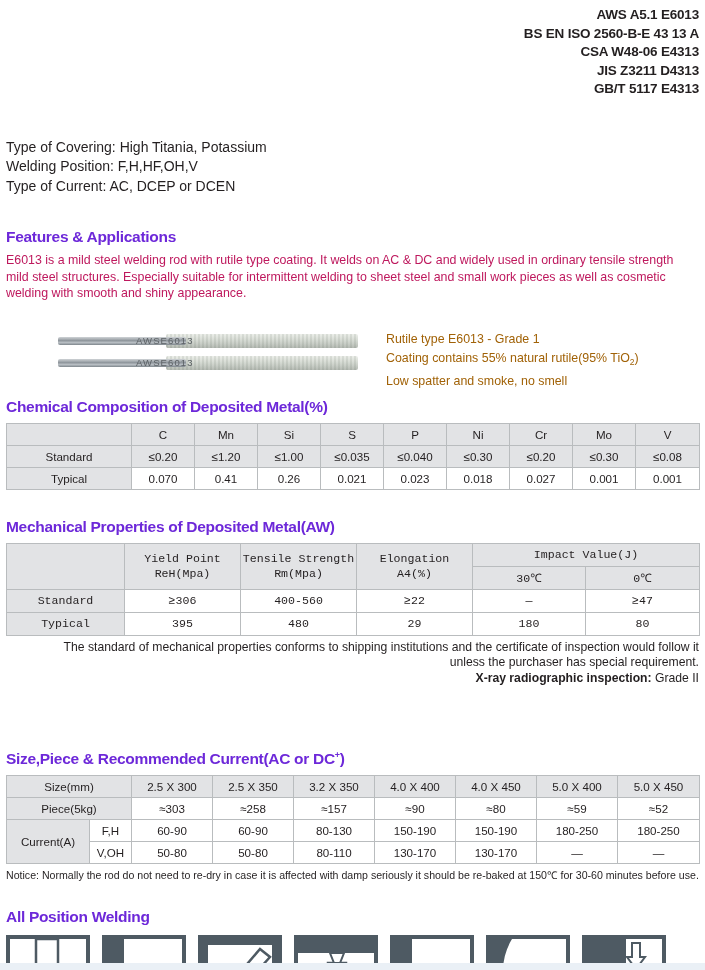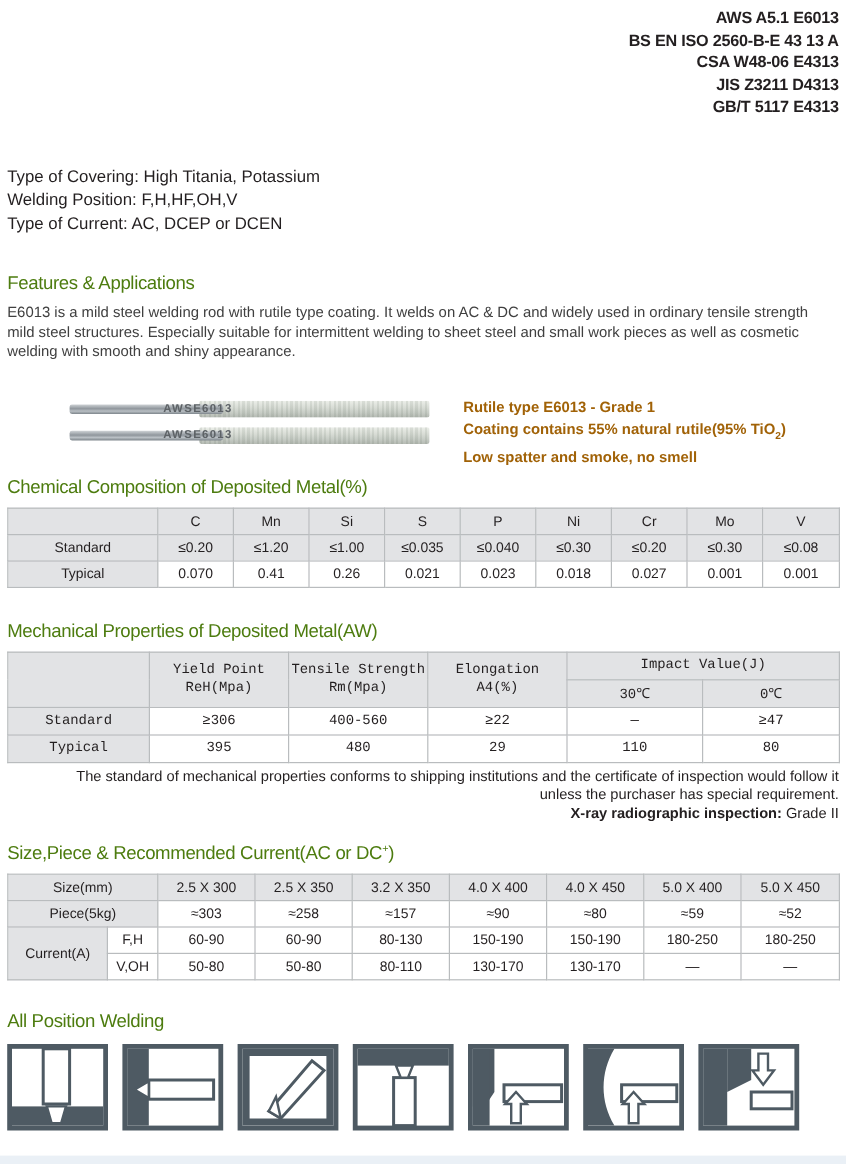--- a/index.html
+++ b/index.html
@@ -44,40 +44,39 @@
     font-size: 14px;
     line-height: 19.5px;
     color: #231f20;
   }
   .specs .line b {
     font-weight: normal;
   }
 
   
   .sec-title {
-    font-weight: normal;
+    font-weight: bold;
     font-size: 15.5px;
     letter-spacing: -0.3px;
-    color: #4d7c0f;
+    color: #6d28d9;
   }
   .sec-title.feat { margin-top: 32px; }
 
   .body-text {
     font-size: 12.4px;
     line-height: 16.5px;
     margin-top: 6px;
-    color: #404040;
+    color: #be185d;
   }
 
   
   .fig-row {
     margin-top: 20px;
     height: 76px;
     position: relative;
-    font-weight: bold;
   }
   .rod-wrap {
     position: absolute;
     left: 52px;
     top: 4px;
     width: 300px;
     height: 66px;
   }
   .rod {
     position: absolute;
@@ -151,21 +150,21 @@
   .gray { background: #e2e3e5; }
   .t-chem td { height: 21px; }
   .t-chem .hrow td { height: 21px; }
 
   .t-mech td { height: 22px; font-family: Liberation Mono, monospace; }
   .t-mech .hcell { height: 38px; line-height: 15px; }
 
   .t-size td { height: 21px; }
 
   .sec-title.mech { margin-top: 28px; }
-  .sec-title.size { margin-top: 16px; }
+  .sec-title.size { margin-top: 64px; }
   .sec-title.pos  { margin-top: 26px; }
 
   .note {
     font-size: 12.2px;
     line-height: 15.5px;
     margin-top: 4px;
     color: #231f20;
     text-align: right;
   }
   .note b { font-weight: bold; }
@@ -334,21 +333,21 @@
       <td>400-560</td>
       <td>≥22</td>
       <td>—</td>
       <td>≥47</td>
     </tr>
     <tr>
       <td class="gray">Typical</td>
       <td>395</td>
       <td>480</td>
       <td>29</td>
-      <td>110</td>
+      <td>180</td>
       <td>80</td>
     </tr>
   </tbody>
     </table>
 
   <div class="note">
     <div>The standard of mechanical properties conforms to shipping institutions and the certificate of inspection would follow it</div>
     <div>unless the purchaser has special requirement.</div>
     <div>
       <b>X-ray radiographic inspection:</b>
@@ -406,20 +405,21 @@
       <td>50-80</td>
       <td>50-80</td>
       <td>80-110</td>
       <td>130-170</td>
       <td>130-170</td>
       <td>—</td>
       <td>—</td>
     </tr>
   </tbody>
     </table>
+  <div class="notice">Notice: Normally the rod do not need to re-dry in case it is affected with damp seriously it should be re-baked at 150℃ for 30-60 minutes before use.</div>
 
   <div class="sec-title pos">All Position Welding</div>
   <div class="icons">
 
     <svg width="84" height="72" viewBox="0 0 84 72">
       <rect x="1" y="1" width="82" height="70" fill="#ffffff" stroke="#4e5a63" stroke-width="6"></rect>
       <rect x="4" y="52" width="76" height="16" fill="#4e5a63"></rect>
       <rect x="30" y="4" width="22" height="46" fill="#ffffff" stroke="#4e5a63" stroke-width="2.5"></rect>
       <path d="M33 52 L49 52 L45 66 L37 66 Z" fill="#ffffff" stroke="#4e5a63" stroke-width="2"></path>
     </svg>

